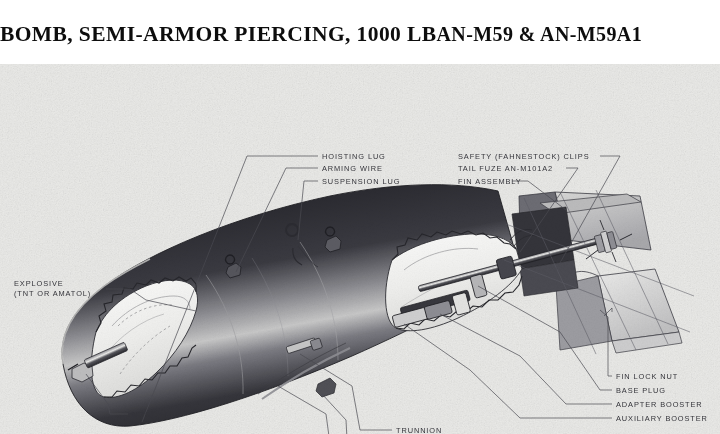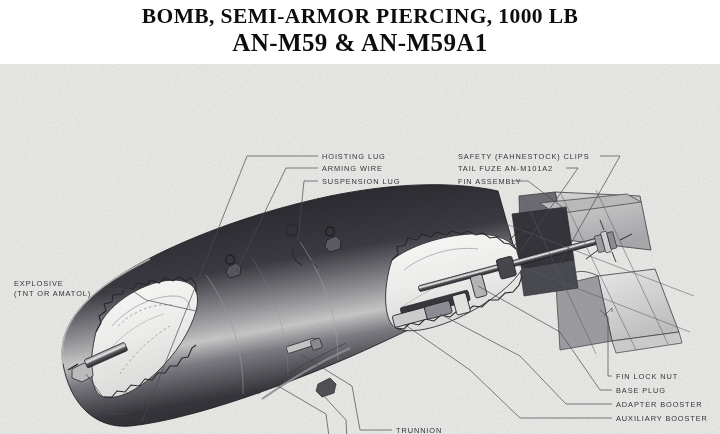--- a/index.html
+++ b/index.html
@@ -7,33 +7,33 @@
     width:720px;height:434px;overflow:hidden;
     background:#ffffff;
     font-family:"Liberation Sans", sans-serif;
   }
   #page{position:relative;width:720px;height:434px;}
 
   
   #title-block{
     position:absolute;left:0;top:0;width:720px;height:64px;
     background:#ffffff;
-    display:flex;flex-direction:column;align-items:center;justify-content:flex-start;
+    display:flex;flex-direction:row;align-items:center;justify-content:flex-start;
     padding-top:5px;box-sizing:border-box;
   }
   .title-line{
     font-family:"Liberation Serif", serif;
     font-weight:bold;
     color:#0d0d0d;
     letter-spacing:0.4px;
     line-height:1.08;
     white-space:nowrap;
   }
   #title-line-1{font-size:21.5px;}
-  #title-line-2{font-size:25px;margin-top:1px;}
+  #title-line-2{font-size:20px;margin-top:1px;}
 
   
   #plate{
     position:absolute;left:0;top:64px;width:720px;height:370px;
     background:#b91c1c;
     overflow:hidden;
   }
   #plate-svg{position:absolute;left:0;top:0;width:720px;height:370px;display:block;}
 
   

